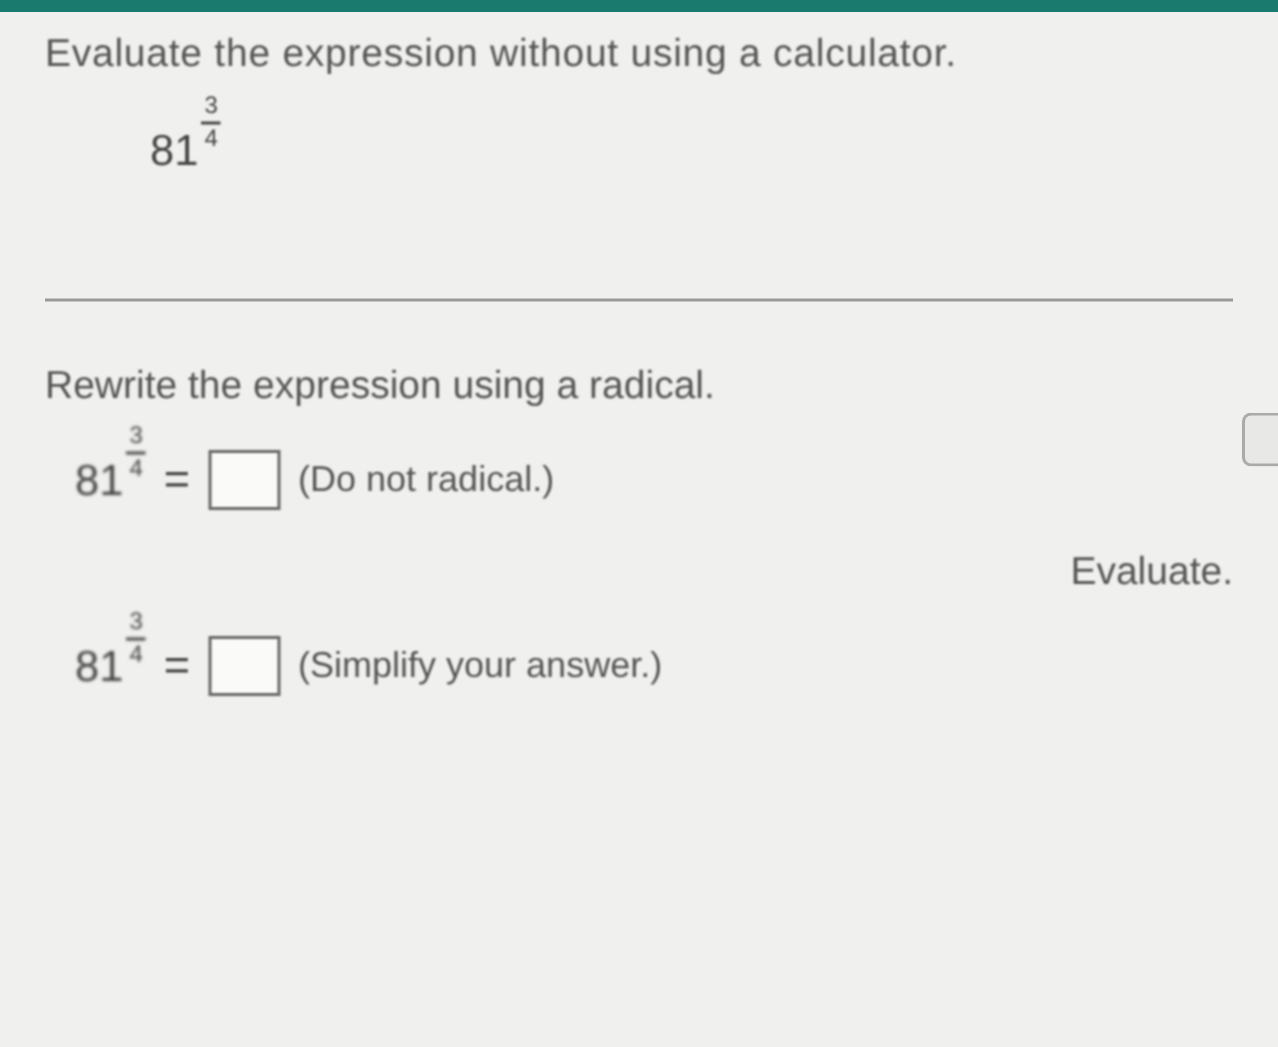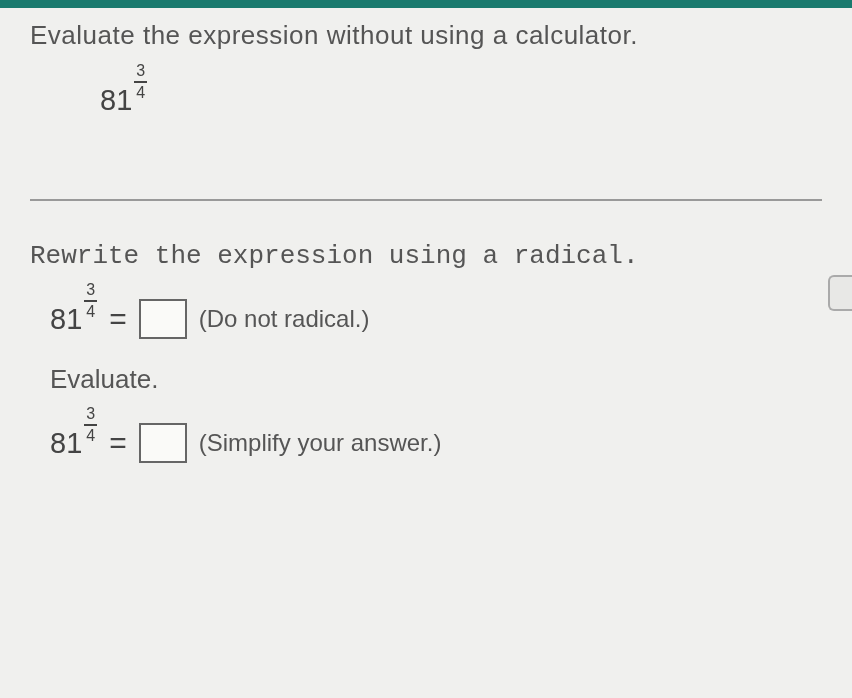--- a/index.html
+++ b/index.html
@@ -68,21 +68,20 @@
       border: none;
       border-top: 2px solid #999;
       margin: 30px 0 40px 0;
       filter: blur(0.4px);
     }
     .section-label {
       font-size: 26px;
       color: #555;
       margin-bottom: 28px;
       filter: blur(0.6px);
-      font-family: Liberation Mono, monospace;
     }
     .answer-row {
       display: flex;
       align-items: center;
       margin-left: 20px;
       margin-bottom: 25px;
       filter: blur(0.6px);
     }
     .equals {
       font-size: 30px;
@@ -100,20 +99,21 @@
       font-size: 24px;
       color: #555;
       margin-left: 12px;
     }
     .evaluate-label {
       font-size: 26px;
       color: #555;
       margin-left: 20px;
       margin-bottom: 28px;
       filter: blur(0.6px);
+      text-align: right;
     }
     .right-tab {
       position: absolute;
       right: 0;
       top: 275px;
       width: 24px;
       height: 36px;
       background: #e8e8e6;
       border: 2px solid #aaa;
       border-right: none;

